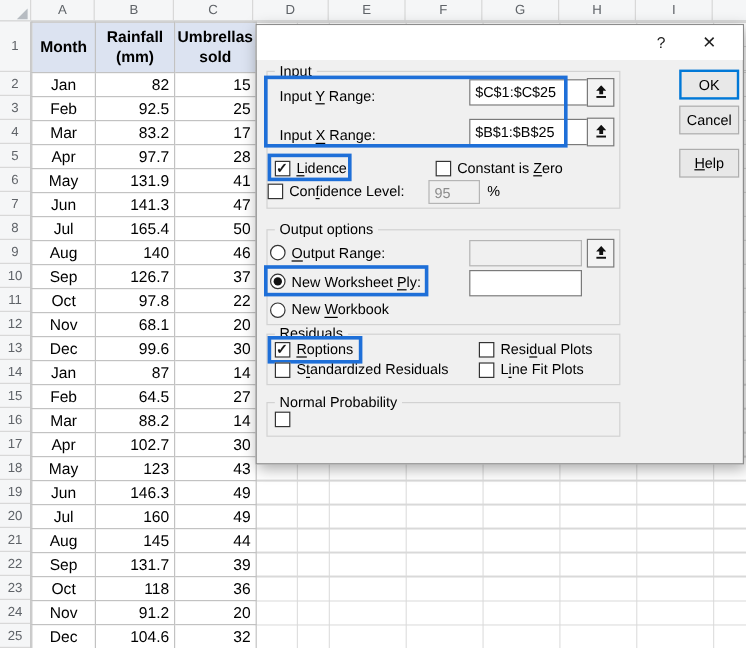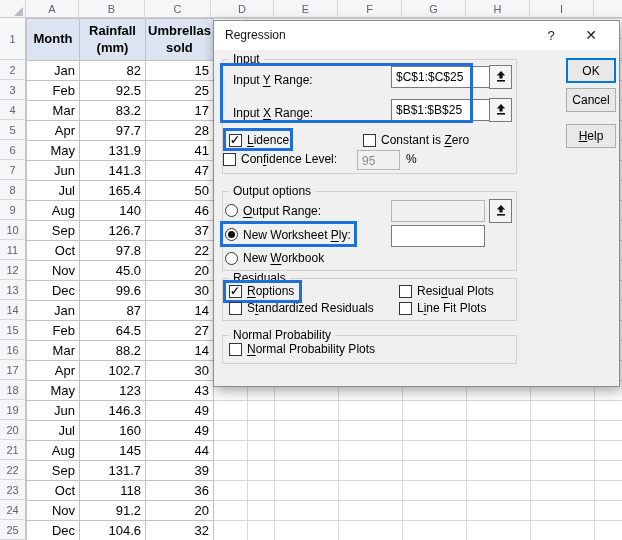--- a/index.html
+++ b/index.html
@@ -26,21 +26,21 @@
   .corner .tri { position:absolute; right:2px; bottom:2px; width:0; height:0; border-left:9px solid transparent; border-bottom:9px solid #b7bcc2; }
   .row-gutter { position:absolute; left:0; top:18px; width:26px; background:#f5f6f7; border-right:1px solid #c9c9c9; }
   .gcell { width:100%; font-size:11px; color:#5f6368; display:flex; align-items:center; justify-content:center; border-bottom:1px solid #d8d8d8; }
   .gcell.g1 { height:42px; } .gcell.g20 { height:20px; }
   .repeat { display:contents; }
 
   table.sheet { position:absolute; left:26px; top:18px; border-collapse:collapse; table-layout:fixed; }
   table.sheet col.cA { width:53px; } table.sheet col.cB { width:66px; } table.sheet col.cC { width:66px; }
   table.sheet td { border:1px solid #c2c2c2; font-size:13px; color:#000; padding:0 4px; overflow:hidden; white-space:nowrap; background:#fff; height:20px; }
   table.sheet tr.hdr td { height:42px; background:#dce3f1; font-weight:bold; text-align:center; white-space:normal; line-height:1.25; vertical-align:middle; padding:0 2px; }
-  td.t-left { text-align:right; } td.t-right { text-align:right; }
+  td.t-left { text-align:center; } td.t-right { text-align:right; }
 
   
   .dlg {
     position:absolute; left:213px; top:20px; width:407px; height:367px;
     background:#f0f0f0; border:1px solid #8c8c8c; box-shadow:2px 4px 12px rgba(0,0,0,.35);
     font-size:12px; color:#000;
   }
   .titlebar { position:absolute; left:0; top:0; width:405px; height:29px; background:#fff; }
   .title-text { position:absolute; left:11px; top:0; line-height:29px; font-size:12px; color:#111; }
   .tb-btn { position:absolute; top:0; height:29px; width:30px; text-align:center; line-height:29px; font-size:13px; color:#222; }
@@ -169,21 +169,21 @@
         </tr>
       
         <tr>
           <td class="t-left">Oct</td>
           <td class="t-right">97.8</td>
           <td class="t-right">22</td>
         </tr>
       
         <tr>
           <td class="t-left">Nov</td>
-          <td class="t-right">45.0</td>
+          <td class="t-right">68.1</td>
           <td class="t-right">20</td>
         </tr>
       
         <tr>
           <td class="t-left">Dec</td>
           <td class="t-right">99.6</td>
           <td class="t-right">30</td>
         </tr>
       
         <tr>
@@ -255,21 +255,20 @@
         <tr>
           <td class="t-left">Dec</td>
           <td class="t-right">104.6</td>
           <td class="t-right">32</td>
         </tr>
       </tbody>
   </table>
 
   <div class="dlg">
     <div class="titlebar">
-      <span class="title-text">Regression</span>
       <span class="tb-btn tb-help">?</span>
       <span class="tb-btn tb-close">✕</span>
     </div>
 
     <div class="grp" style="left:8px; top:38px; width:295px; height:115px"></div>
     <span class="grp-legend" style="left:15px; top:32px">Input</span>
 
     <span class="lbl" style="left:19px; top:52px"><span>Input </span><u>Y</u><span> Range:</span></span>
     <div class="tfield" style="left:177px; top:45px; width:108px; height:22px">$C$1:$C$25</div>
     <div class="picker" style="left:275px; top:44px">
@@ -336,21 +335,20 @@
     <span class="cb" style="left:15px; top:281px"></span>
     <span class="lbl" style="left:33px; top:280px"><span>S</span><u>t</u><span>andardized Residuals</span></span>
 
     <span class="cb" style="left:185px; top:281px"></span>
     <span class="lbl" style="left:203px; top:280px"><span>L</span><u>i</u><span>ne Fit Plots</span></span>
 
     <div class="grp" style="left:8px; top:314px; width:295px; height:29px"></div>
     <span class="grp-legend" style="left:15px; top:308px">Normal Probability</span>
 
     <span class="cb" style="left:15px; top:322px"></span>
-    <span class="lbl" style="left:33px; top:321px"><span></span><u>N</u><span>ormal Probability Plots</span></span>
 
     <div class="btn btn-ok">OK</div>
     <div class="btn btn-cancel">Cancel</div>
     <div class="btn btn-help">
         <span><span></span><u>H</u><span>elp</span></span>
       </div>
   </div>
 </div>
 
 </body></html>

